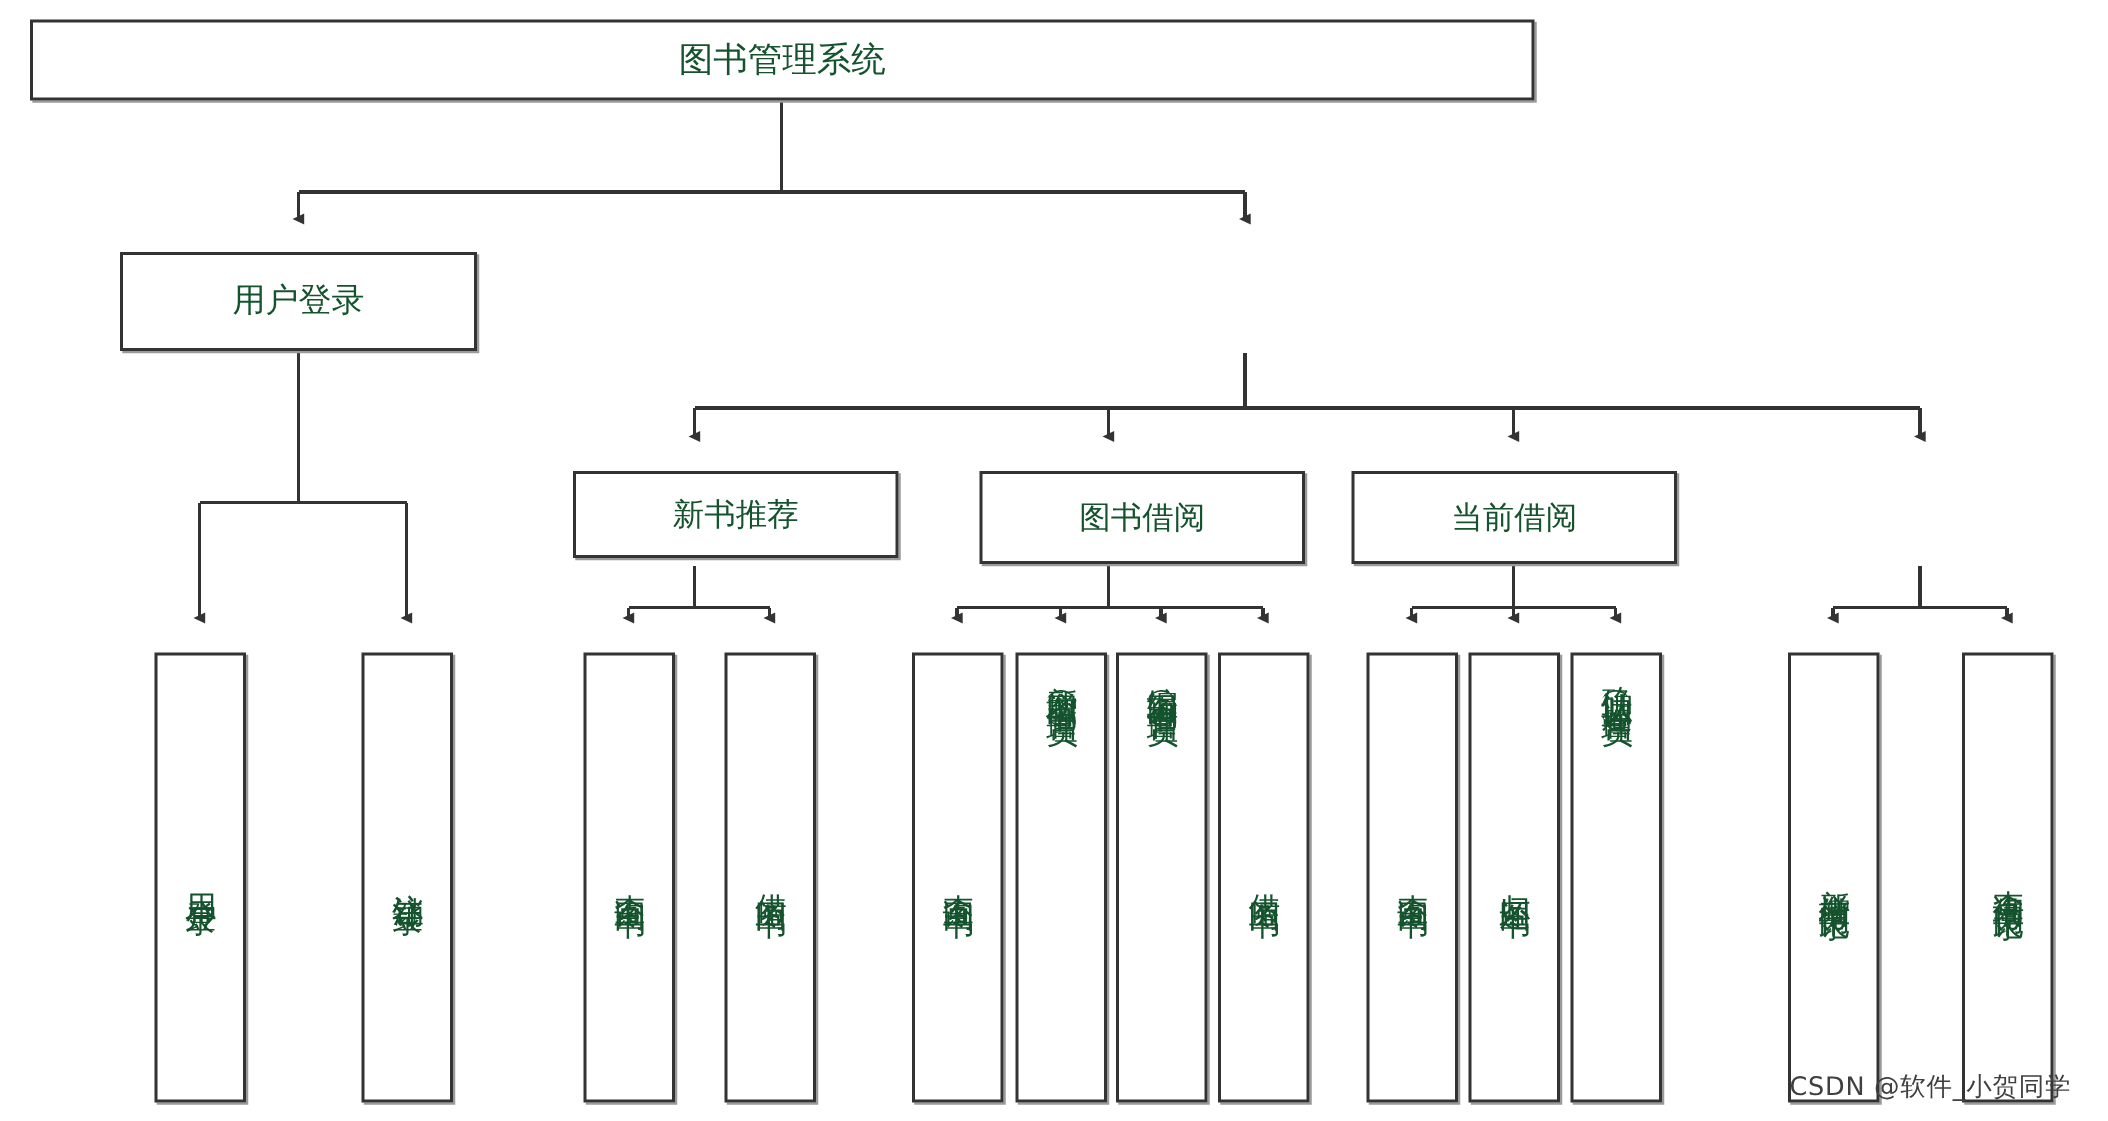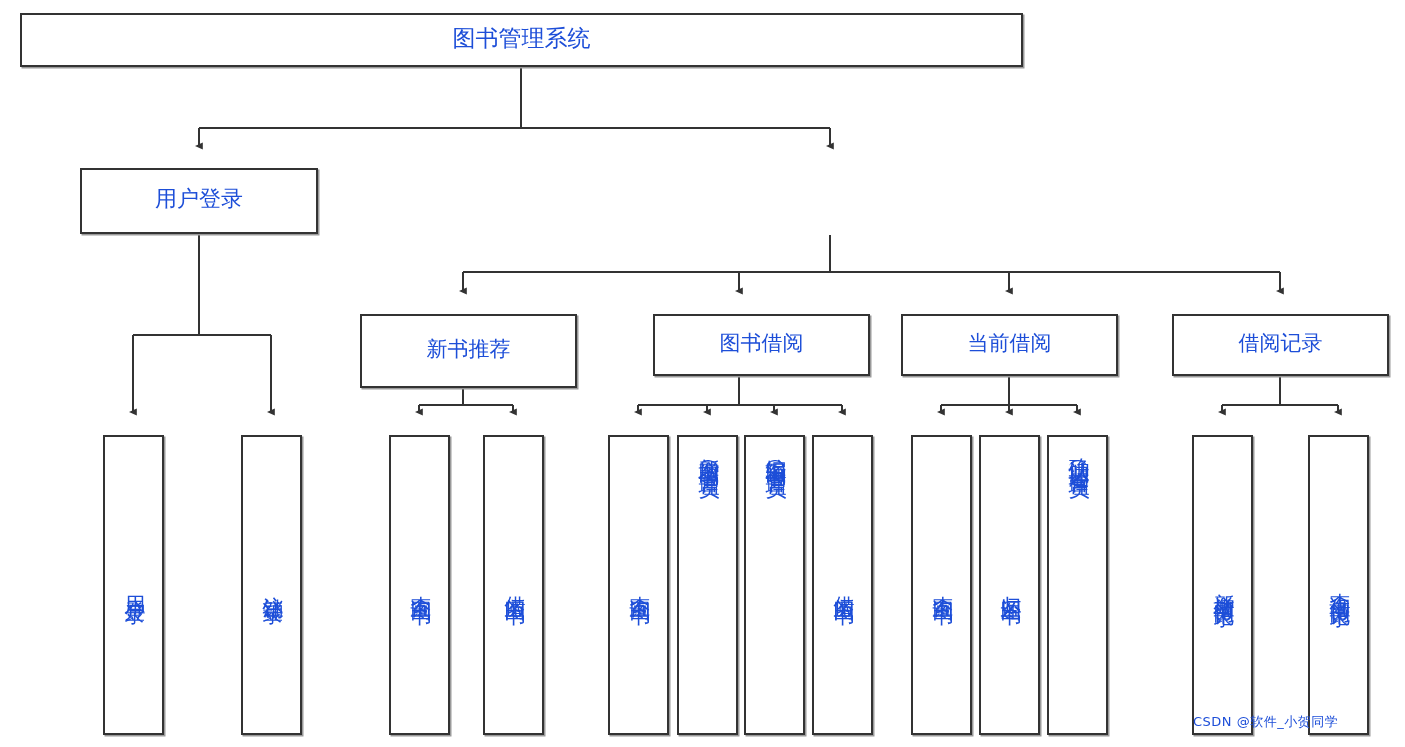--- a/index.html
+++ b/index.html
@@ -29,25 +29,24 @@
     position: absolute;
     box-sizing: border-box;
     background: #ffffff;
     border: 2px solid #333333;
     box-shadow: 1.5px 1.5px 0 0 #9a9a9a;
     display: flex;
     align-items: center;
     justify-content: center;
   }
   .node-label {
-    color: #1d4ed8;
+    color: #14532d;
     text-align: left;
     line-height: 1.05;
     white-space: nowrap;
-    font-family: Liberation Mono, monospace;
   }
   .level-0 > .node-label { font-size: 23px; }
   .level-1 > .node-label { font-size: 22px; }
   .level-2 > .node-label { font-size: 21px; }
 
   
   .leaf-box {
     align-items: flex-start;
     justify-content: center;
     padding-top: 4px;
@@ -59,22 +58,22 @@
   .leaf-box > .node-label {
     writing-mode: vertical-rl;
     text-orientation: upright;
     font-size: 21px;
     letter-spacing: 3px;
     line-height: 1;
     white-space: nowrap;
   }
   .watermark {
     position: absolute;
-    color: #1d4ed8;
-    font-size: 13px;
+    color: #404040;
+    font-size: 17px;
     letter-spacing: 0.5px;
     white-space: nowrap;
     pointer-events: none;
   }
 </style>
 </head>
 <body>
 
 <div id="diagram-root">
 
@@ -129,31 +128,28 @@
   </svg>
 
   <div class="node-box level-0" style="left:20px; top:13px; width:1003px; height:54px;">
     <span class="node-label">图书管理系统</span>
   </div>
 
   <div class="node-box level-1" style="left:80px; top:168px; width:238px; height:66px;">
     <span class="node-label">用户登录</span>
   </div>
 
-  <div class="node-box level-2" style="left:360px; top:314px; width:217px; height:74px;">
+  <div class="node-box level-2" style="left:382px; top:314px; width:217px; height:58px;">
     <span class="node-label">新书推荐</span>
   </div>
   <div class="node-box level-2" style="left:632px; top:314px; width:217px; height:62px;margin-left:21px;">
     <span class="node-label">图书借阅</span>
   </div>
   <div class="node-box level-2" style="left:901px; top:314px; width:217px; height:62px;">
     <span class="node-label">当前借阅</span>
-  </div>
-  <div class="node-box level-2" style="left:1172px; top:314px; width:217px; height:62px;">
-    <span class="node-label">借阅记录</span>
   </div>
 
   <div class="node-box leaf-box center-text" style="left:103px; top:435px; width:61px; height:300px;">
     <span class="node-label">用户登录</span>
   </div>
   <div class="node-box leaf-box center-text" style="left:241px; top:435px; width:61px; height:300px;">
     <span class="node-label">注销登录</span>
   </div>
 
   <div class="node-box leaf-box center-text" style="left:389px; top:435px; width:61px; height:300px;">

